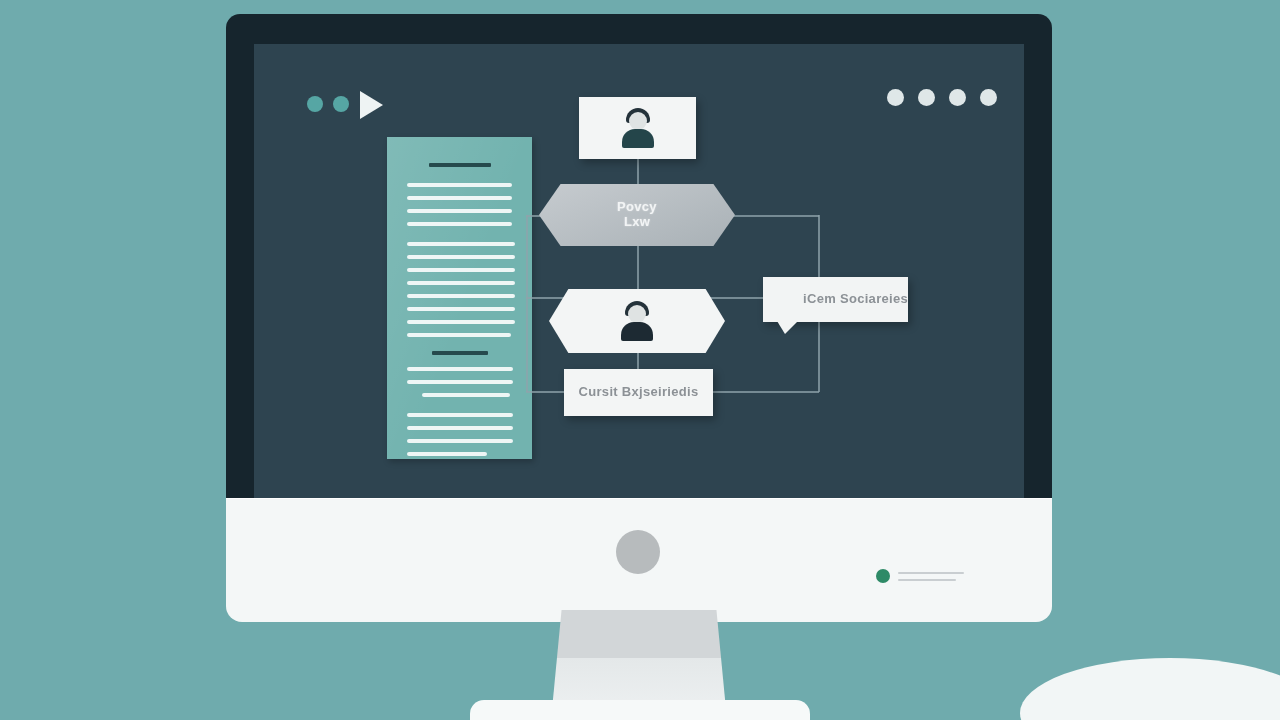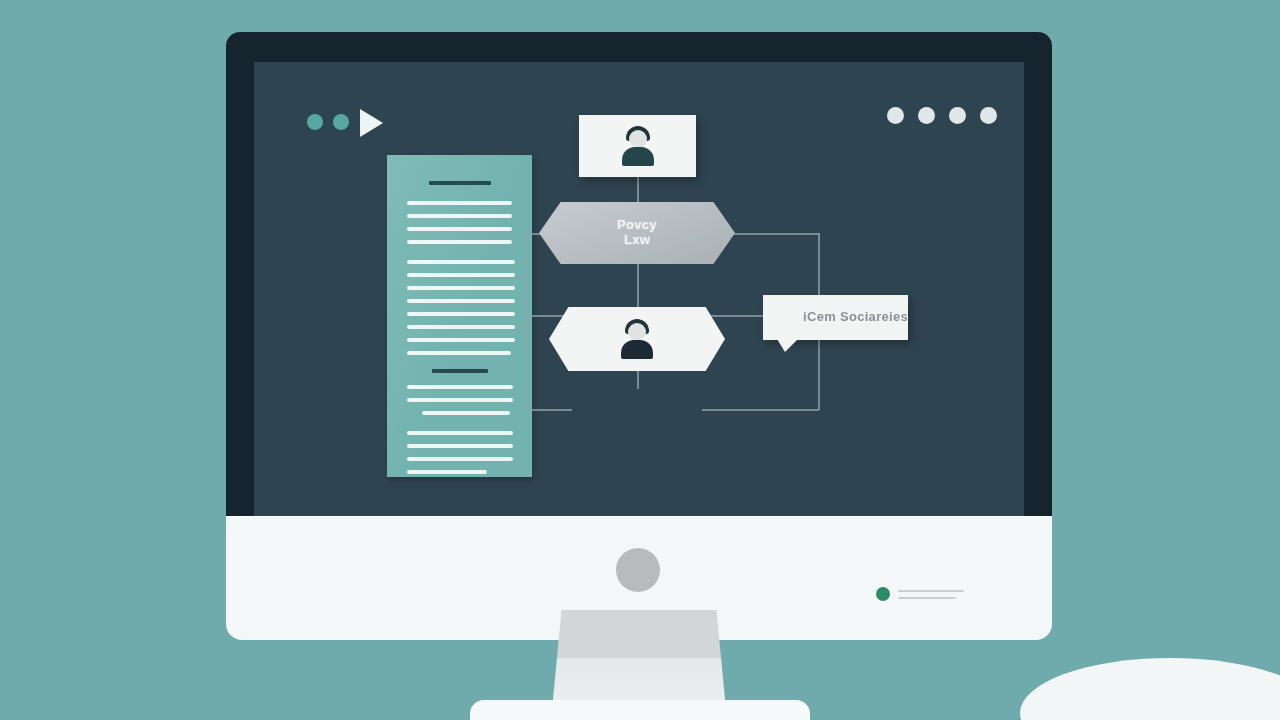--- a/index.html
+++ b/index.html
@@ -6,21 +6,21 @@
   html,body{margin:0;padding:0;}
   body{
     width:1280px;height:720px;overflow:hidden;
     font-family:"Liberation Sans", sans-serif;
     background:#6fabad;
     position:relative;
   }
   .stage{position:absolute;inset:0;background:#6fabad;}
 
   
-  .monitor{position:absolute;left:226px;top:32px;width:826px;height:588px;padding-left:8px;}
+  .monitor{position:absolute;left:226px;top:14px;width:826px;height:588px;padding-left:8px;}
 
   .bezel-top{
     position:absolute;left:0;top:0;width:826px;height:484px;
     background:#16252d;
     border-radius:14px 14px 0 0;
   }
   .bezel-bottom{
     position:absolute;left:0;top:484px;width:826px;height:124px;
     background:#f4f7f7;
     border-radius:0 0 16px 16px;
@@ -219,20 +219,23 @@
               <span class="head"></span>
               <span class="body"></span>
           </span>
         </div>
 
         <div class="node bubble" style="position:absolute;left:509px;top:233px;width:145px;height:45px;">
           <span class="node-label dark">iCem Sociareies</span>
           <span class="bubble-tail"></span>
         </div>
 
+        <div class="node node-card" style="left:310px;top:325px;width:149px;height:47px;">
+          <span class="node-label dark">Cursit Bxjseiriedis</span>
+        </div>
 
       </div>
     </div>
 
     <div class="bezel-bottom">
       <span class="home-btn" style="left:390px;top:32px;"></span>
       <span class="status" style="left:650px;top:71px;">
         <i class="led"></i>
         <span class="bars">
             <i></i>

